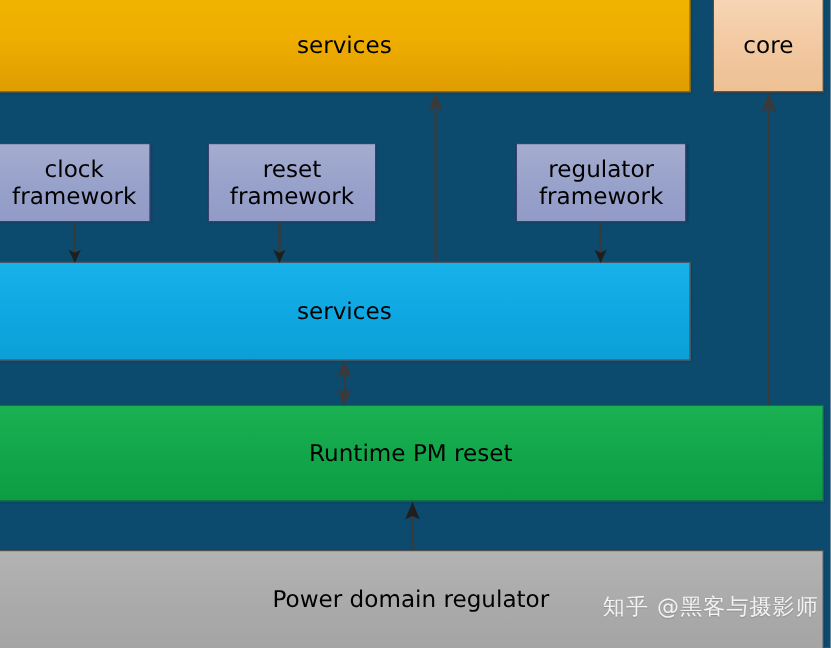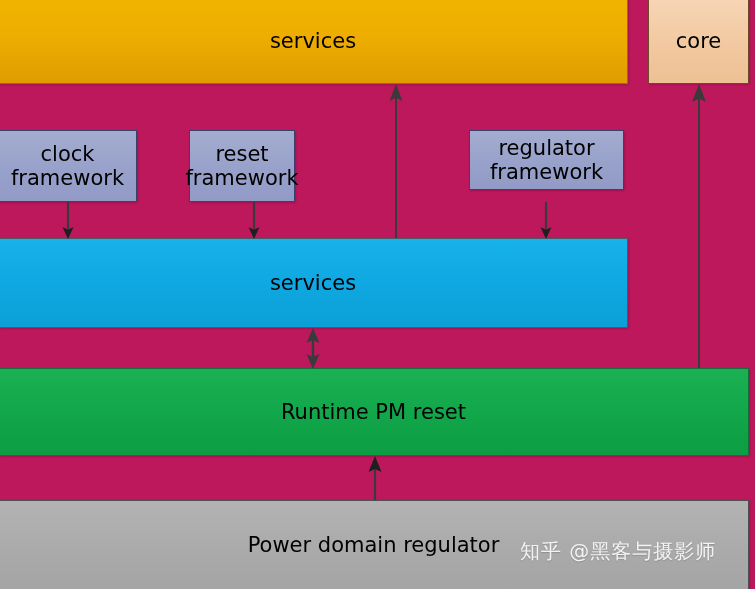--- a/index.html
+++ b/index.html
@@ -10,21 +10,21 @@
     background: #ffffff;
     font-family: "DejaVu Sans", "Liberation Sans", sans-serif;
     overflow: hidden;
     position: relative;
   }
 
   #canvas {
     position: relative;
     width: 755px;
     height: 589px;
-    background: #be185d;
+    background: #0c4a6e;
   }
 
   .box {
     position: absolute;
     display: flex;
     align-items: center;
     justify-content: center;
     text-align: center;
     color: #000000;
     line-height: 1.15;
@@ -55,22 +55,22 @@
   }
 
   
   .box-fw {
     background: linear-gradient(180deg, #a4accf 0%, #98a1ca 55%, #929bc6 100%);
     border: 1px solid #38406b;
     font-size: 21px;
     flex-direction: column;
   }
   .box-clock     { left: -2px;  top: 130px; width: 139px; height: 72px; }
-  .box-reset     { left: 189px; top: 130px; width: 106px; height: 72px; }
-  .box-regulator { left: 469px; top: 130px; width: 155px; height: 60px; text-align: center; }
+  .box-reset     { left: 189px; top: 130px; width: 153px; height: 72px; }
+  .box-regulator { left: 469px; top: 130px; width: 155px; height: 72px; text-align: center; }
 
   
   .box-drivers {
     left: -2px;
     top: 238px;
     width: 630px;
     height: 90px;
     background: linear-gradient(180deg, #18b2ea 0%, #0fa8e2 50%, #0b9fd6 100%);
     border: 1px solid #4a5a66;
     font-size: 21px;
@@ -105,21 +105,21 @@
     position: absolute;
     left: 0; top: 0;
     width: 755px;
     height: 589px;
     pointer-events: none;
   }
 
   
   .watermark {
     position: absolute;
-    left: 520px;
+    left: 548px;
     top: 538px;
     font-size: 20px;
     color: rgba(255,255,255,0.88);
     text-shadow: 0 1px 1px rgba(120,120,120,0.55);
     letter-spacing: 1px;
     white-space: nowrap;
     font-family: "DejaVu Sans", "Liberation Sans", sans-serif;
   }
 </style>
 </head>

